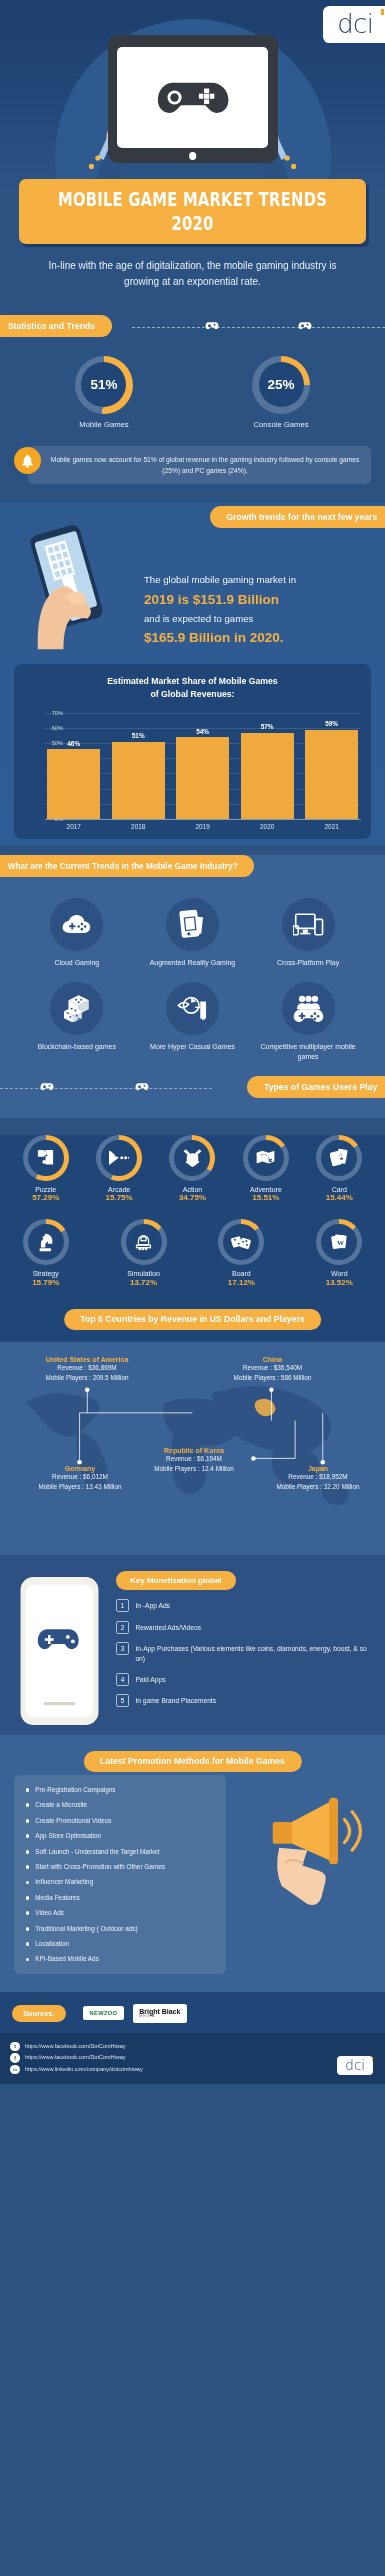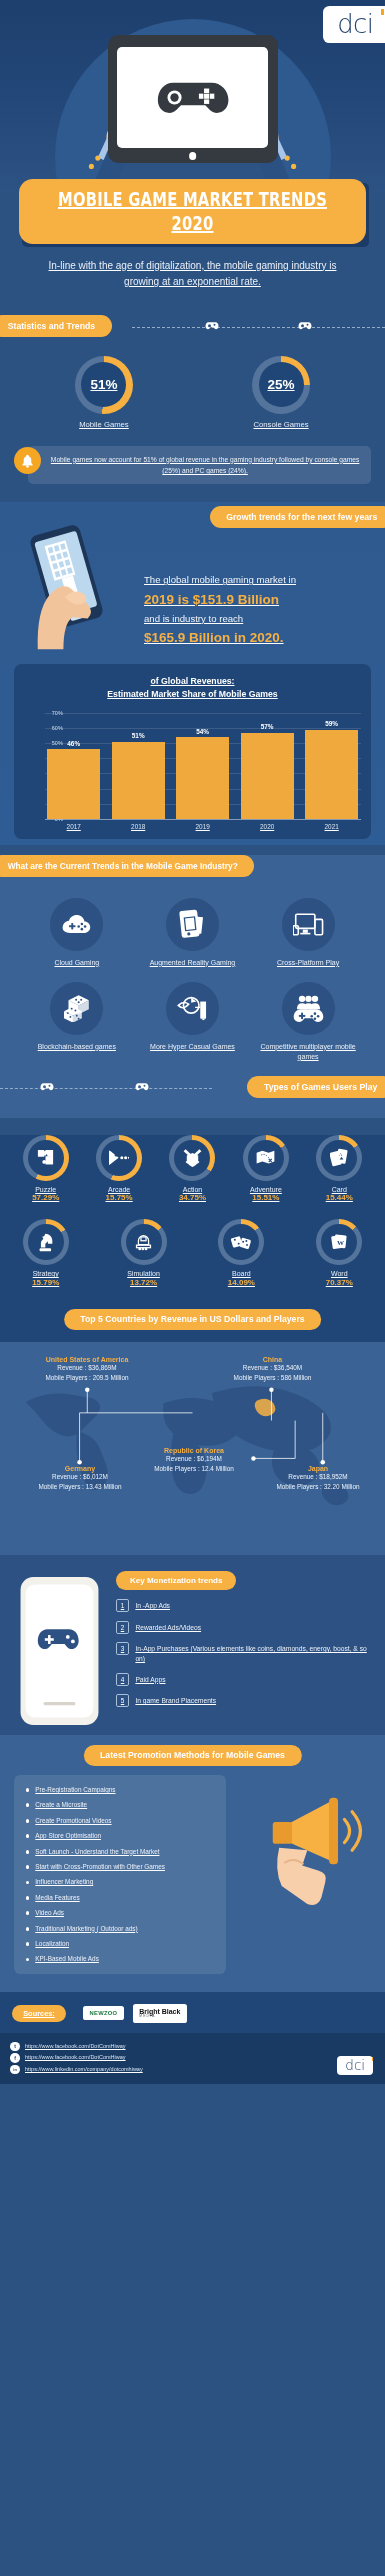--- a/index.html
+++ b/index.html
@@ -3,21 +3,21 @@
 <meta charset="utf-8">
 <style>
   * { box-sizing: border-box; margin: 0; padding: 0; }
   body {
     width: 385px;
     background: #2c5282;
     font-family: "Liberation Sans", sans-serif;
     color: #fff;
     overflow-x: hidden;
   }
-  .page { width: 385px; position: relative; text-decoration: underline; }
+  .page { width: 385px; position: relative; }
 
   
   .hero {
     position: relative;
     height: 193px;
     background: linear-gradient(180deg,#1d3f6e 0%, #24497a 60%, #2d5384 100%);
     overflow: hidden;
   }
   .hero-circle {
     position: absolute;
@@ -64,21 +64,21 @@
   .title-band {
     margin: 0 auto; width: 347px; position: relative; z-index: 7;
     margin-top: -14px;
   }
   .title-shadow {
     position: absolute; left: 2.6px; top: 3.9px; right: -2.6px; bottom: -3.9px;
     background: #1c3b66; border-radius: 5.1px;
   }
   .title-box {
     position: relative;
-    background: #f7b042; border-radius: 14px;
+    background: #f7b042; border-radius: 7px;
     padding: 8.3px 0; text-align: center;
   }
   .title-box h1 {
     font-family: "DejaVu Sans Condensed","Liberation Sans Narrow","Liberation Sans",sans-serif;
     font-size: 20px; font-weight: 700; letter-spacing: 0.3px;
     color: #fff; text-transform: uppercase;
     transform: scaleX(0.82); transform-origin: center;
   }
   .subtitle {
     text-align: center; margin: 14px auto 0; width: 308px;
@@ -368,28 +368,28 @@
         </g>
         <rect x="58" y="146" width="24" height="6" rx="3" fill="#cfe2f3"></rect>
       </g>
       <path d="M18 200 Q16 140 36 116 Q52 96 68 104 L96 130 Q106 142 96 152 L72 150 Q58 160 58 200 Z" fill="#f2c49b"></path>
       <path d="M60 118 q18-14 30-4 q8 8 0 14 q-14 8-30-10z" fill="#f7cfab"></path>
     </svg>
 
     <div class="growth-text">
       <span>The global mobile gaming market in</span>
       <span class="big">2019 is $151.9 Billion</span>
-      <span>and is industry to reach</span>
+      <span>and is expected to games</span>
       <span class="big">$165.9 Billion in 2020.</span>
     </div>
 
     <div class="chart-card">
       <div class="chart-title">
+        <div>Estimated Market Share of Mobile Games</div>
         <div>of Global Revenues:</div>
-        <div>Estimated Market Share of Mobile Games</div>
       </div>
       <div class="chart-area">
         <div class="grid-row" style="top:0%">
             <span class="grid-lbl">70%</span>
           </div>
         <div class="grid-row" style="top:14.28%">
             <span class="grid-lbl">60%</span>
           </div>
         <div class="grid-row" style="top:28.57%">
             <span class="grid-lbl">50%</span>
@@ -681,34 +681,34 @@
                   <circle cx="6" cy="9" r="1.5"></circle>
                   <circle cx="12" cy="15" r="1.5"></circle>
                   <circle cx="19" cy="12" r="1.5"></circle>
                   <circle cx="25" cy="17" r="1.5"></circle>
                   <circle cx="24" cy="11" r="1.5"></circle>
                 </g>
               </svg>
           </div>
         </div>
         <div class="type-name">Board</div>
-        <div class="type-pct">14.09%</div>
+        <div class="type-pct">17.12%</div>
       </div>
       <div class="type-item">
         <div class="type-ring" style="background:conic-gradient(#f7b042 0% 13.52%, #55749c 13.52% 100%)">
           <div class="type-ring-in">
             <svg width="18" height="18" viewBox="0 0 28 28">
                 <rect x="3" y="4" width="18" height="20" rx="2" fill="#fff" transform="rotate(-8 12 14)"></rect>
                 <rect x="7" y="3" width="18" height="20" rx="2" fill="#fff" transform="rotate(6 16 13)"></rect>
                 <text x="11" y="18" font-size="11" font-weight="700" fill="#1f4677" font-family="Liberation Serif,serif">W</text>
               </svg>
           </div>
         </div>
         <div class="type-name">Word</div>
-        <div class="type-pct">70.37%</div>
+        <div class="type-pct">13.52%</div>
       </div>
     </div>
 
     <div class="sec-header" style="margin-top:22px;height:11.6px">
       <div class="pill pill-center">Top 5 Countries by Revenue in US Dollars and Players</div>
     </div>
   </div>
 
   <div class="map-sec">
     <div class="map-wrap">
@@ -775,21 +775,21 @@
       <g transform="translate(32,80)">
         <path d="M14 6h34c9 0 15 8 15 18 0 8-5 13-11 13-5 0-8-4-11-8H21c-3 4-6 8-11 8C4 37-1 32-1 24-1 14 5 6 14 6z" fill="#2c5182"></path>
         <rect x="10" y="20" width="14" height="4" fill="#fff"></rect>
           <rect x="15" y="15" width="4" height="14" fill="#fff"></rect>
         <circle cx="46" cy="18" r="3" fill="#fff"></circle>
           <circle cx="54" cy="25" r="3" fill="#fff"></circle>
       </g>
       <rect x="40" y="200" width="50" height="5" rx="2.5" fill="#d8d4cc"></rect>
     </svg>
     <div class="mon-right">
-      <div class="mon-pill">Key Monetization trends</div>
+      <div class="mon-pill">Key Monetization global</div>
       <div class="mon-item">
         <div class="mon-num">1</div>
         <div class="mon-text">In -App Ads</div>
       </div>
       <div class="mon-item">
         <div class="mon-num">2</div>
         <div class="mon-text">Rewarded Ads/Videos</div>
       </div>
       <div class="mon-item">
         <div class="mon-num">3</div>
@@ -801,21 +801,21 @@
       </div>
       <div class="mon-item">
         <div class="mon-num">5</div>
         <div class="mon-text">In game Brand Placements</div>
       </div>
     </div>
   </div>
 
   <div class="promo-sec">
     <div class="sec-header" style="margin-top:0;height:26px;padding-top:6.4px">
-      <div class="pill pill-center" style="top:10px">Latest Promotion Methods for Mobile Games</div>
+      <div class="pill pill-center" style="top:16px">Latest Promotion Methods for Mobile Games</div>
     </div>
 
     <svg class="megaphone" viewBox="0 0 200 190">
       <path d="M60 58 L128 22 v96 L60 88z" fill="#f7b042"></path>
       <rect x="34" y="56" width="30" height="34" rx="4" fill="#e89a2c"></rect>
       <rect x="122" y="18" width="14" height="104" rx="6" fill="#e89a2c"></rect>
       <path d="M146 52 q16 18 0 36" fill="none" stroke="#f7b042" stroke-width="5" stroke-linecap="round"></path>
       <path d="M158 40 q26 30 0 60" fill="none" stroke="#f7b042" stroke-width="5" stroke-linecap="round"></path>
       <path d="M44 96 q-8 34 4 60 l40 28 q16 6 22-10 l6-24 q4-14 -10-18 l-26-8 8-24z" fill="#f7cfab"></path>
       <path d="M52 120 q14-10 30 2" fill="none" stroke="#e8b489" stroke-width="3"></path>

